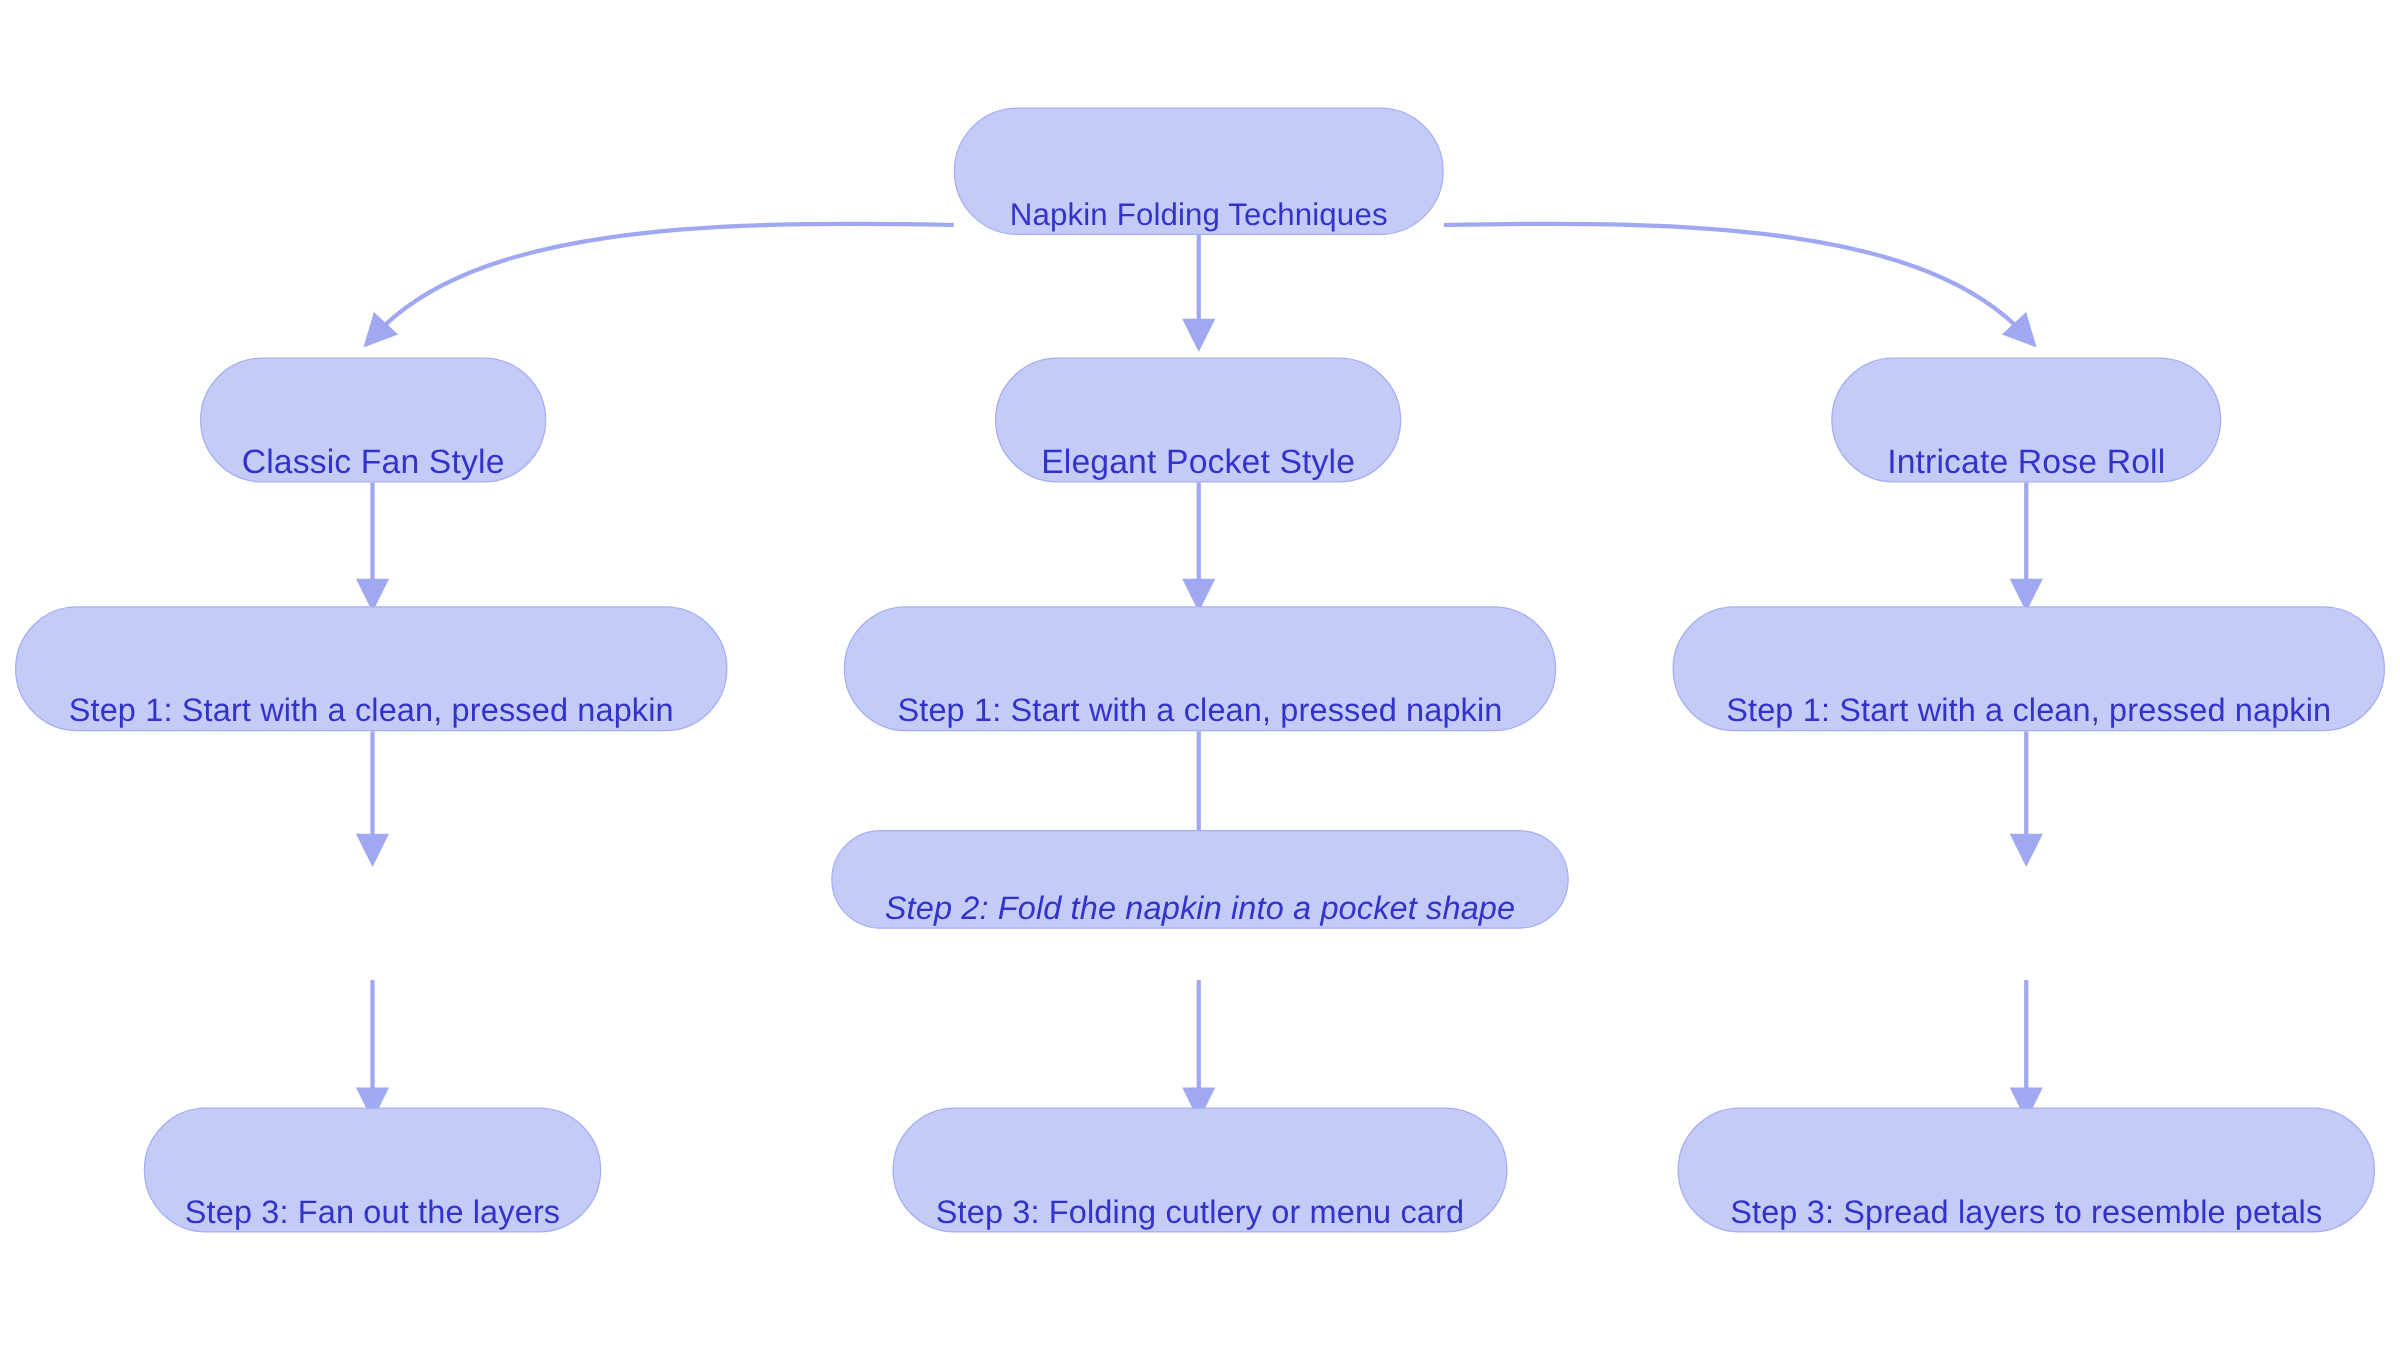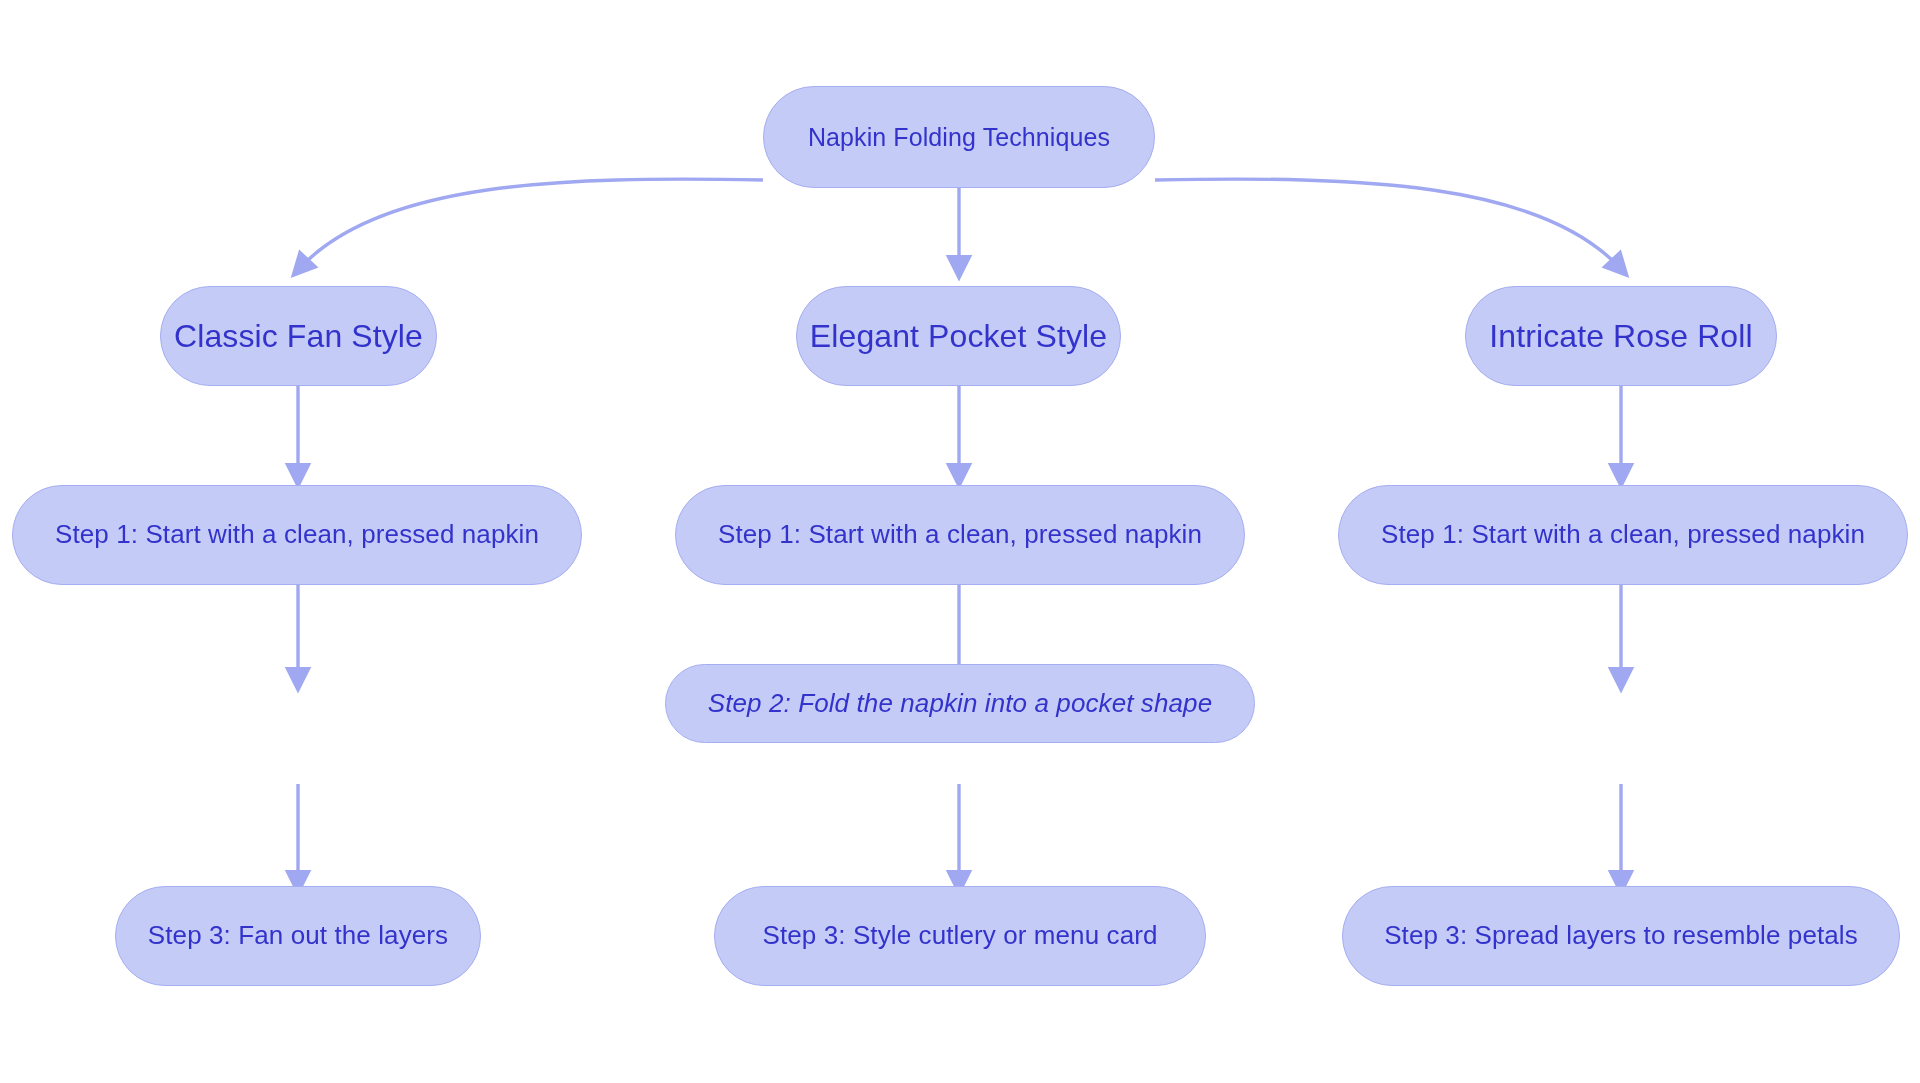--- a/index.html
+++ b/index.html
@@ -25,40 +25,40 @@
     left: 0;
     top: 0;
     width: 1920px;
     height: 1083px;
     pointer-events: none;
   }
   .node {
     position: absolute;
     box-sizing: border-box;
     display: flex;
-    align-items: center;
+    align-items: flex-end;
     justify-content: center;
     background: #c5cbf7;
     border: 1.6px solid #a5aef2;
     border-radius: 999px;
     color: #3333cc;
     text-align: center;
     line-height: 1.15;
     white-space: nowrap;
     letter-spacing: 0.1px;
   }
   .node-label {
     display: block;
     padding: 0 10px;
   }
   .node-root {
     font-size: 25px;
   }
   .node-category {
-    font-size: 32px;
+    font-size: 27px;
   }
   .node-step {
     font-size: 26px;
   }
 </style>
 </head>
 <body>
 
 <div id="flow-canvas">
 
@@ -115,21 +115,21 @@
 
   <div class="node node-step" style="left:675px; top:485px; width:570px; height:100px;">
     <span class="node-label">Step 1: Start with a clean, pressed napkin</span>
   </div>
 
   <div class="node node-step" style="left:665px; top:664px; width:590px; height:79px;font-style:italic;">
     <span class="node-label">Step 2: Fold the napkin into a pocket shape</span>
   </div>
 
   <div class="node node-step" style="left:714px; top:886px; width:492px; height:100px;">
-    <span class="node-label">Step 3: Style cutlery or menu card</span>
+    <span class="node-label">Step 3: Folding cutlery or menu card</span>
   </div>
 
   <div class="node node-step" style="left:1338px; top:485px; width:570px; height:100px;">
     <span class="node-label">Step 1: Start with a clean, pressed napkin</span>
   </div>
 
 
   <div class="node node-step" style="left:1342px; top:886px; width:558px; height:100px;">
     <span class="node-label">Step 3: Spread layers to resemble petals</span>
   </div>

